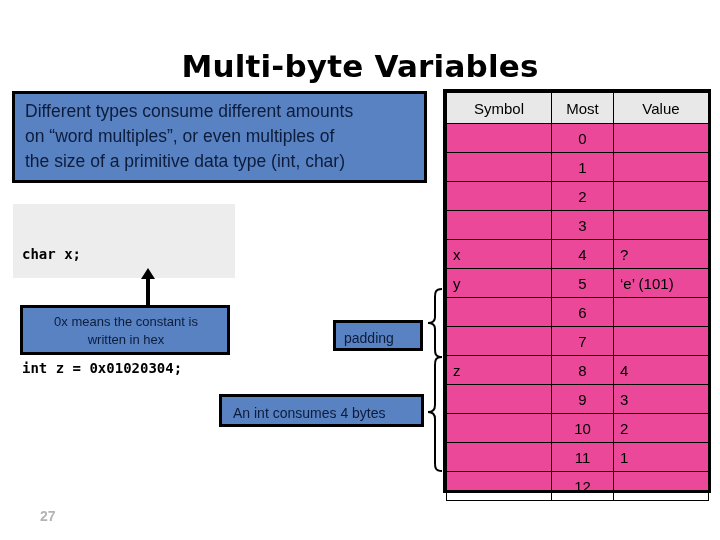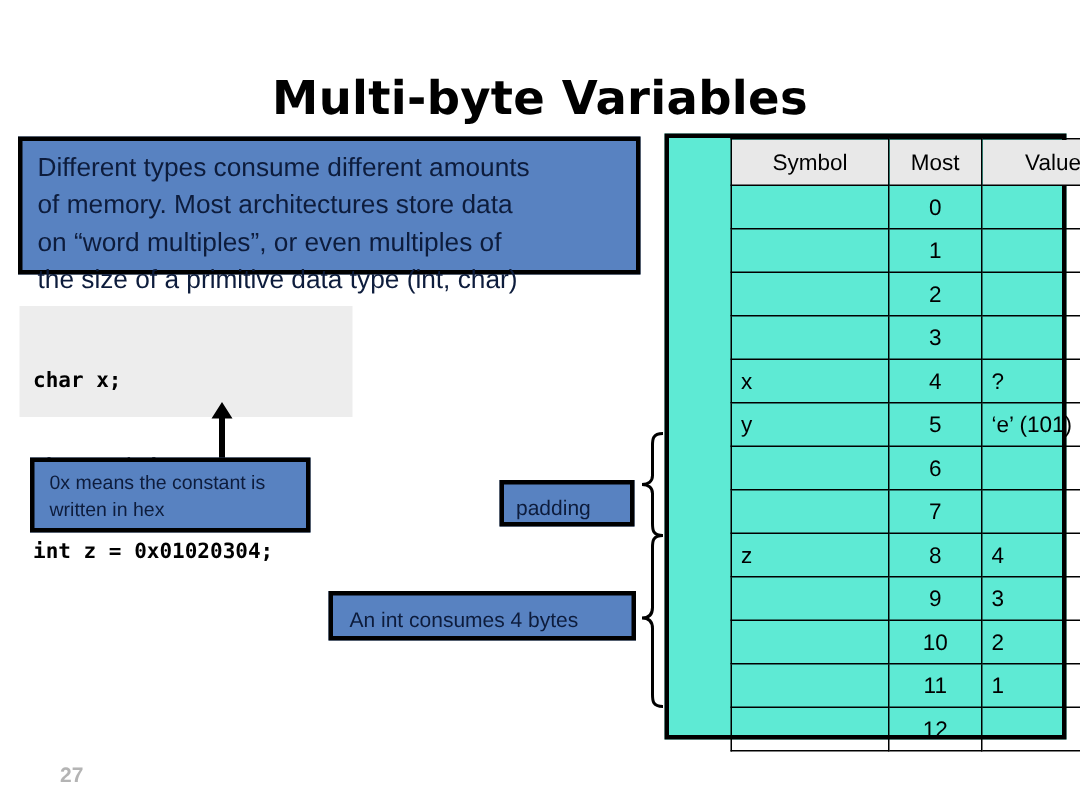--- a/index.html
+++ b/index.html
@@ -48,25 +48,26 @@
     width: 415px;
     height: 92px;
     padding: 5px 8px 4px 10px;
     font-size: 17.5px;
     line-height: 25px;
   }
 
   #hex-note-box {
     left: 20px;
     top: 305px;
-    width: 187px;
+    width: 210px;
     height: 50px;
     padding: 5px 8px 4px 10px;
     font-size: 13px;
     line-height: 18px;
+    text-align: center;
   }
 
   #padding-box {
     left: 333px;
     top: 306px;
     width: 90px;
     height: 31px;
     padding: 4px 8px;
     font-size: 14px;
     line-height: 22px;
@@ -112,22 +113,21 @@
 
   
   #mem-table-wrap {
     position: absolute;
     left: 443px;
     top: 89px;
     width: 268px;
     height: 404px;
     border: 3px solid #000000;
     box-sizing: border-box;
-    background: #5eead4;
-    padding-left: 41px;
+    background: #ec4899;
   }
   table#mem-table {
     width: 100%;
     height: 100%;
     border-collapse: collapse;
     table-layout: fixed;
     font-family: "Liberation Sans", sans-serif;
   }
   table#mem-table col.c-sym { width: 105px; }
   table#mem-table col.c-addr { width: 62px; }
@@ -174,21 +174,20 @@
 </style>
 </head>
 <body>
 
 <div id="slide">
 
   <div id="slide-title">Multi-byte Variables</div>
 
   <div id="intro-box" class="callout">
     <div>Different types consume different amounts</div>
-    <div>of memory.  Most architectures store data</div>
     <div>on “word multiples”, or even multiples of</div>
     <div>the size of a primitive data type (int, char)</div>
   </div>
 
   <div id="code-block">
     <div>char x;</div>
     <div>char y=‘e’;</div>
     <div>int z = 0x01020304;</div>
   </div>
 

